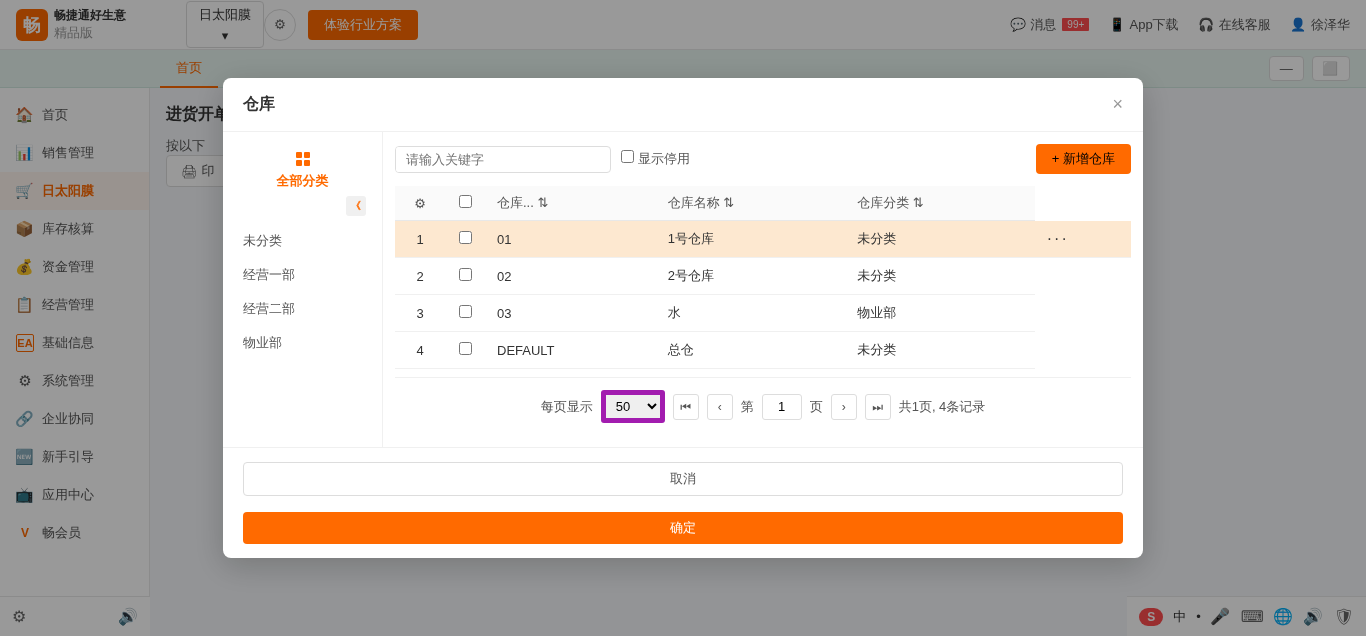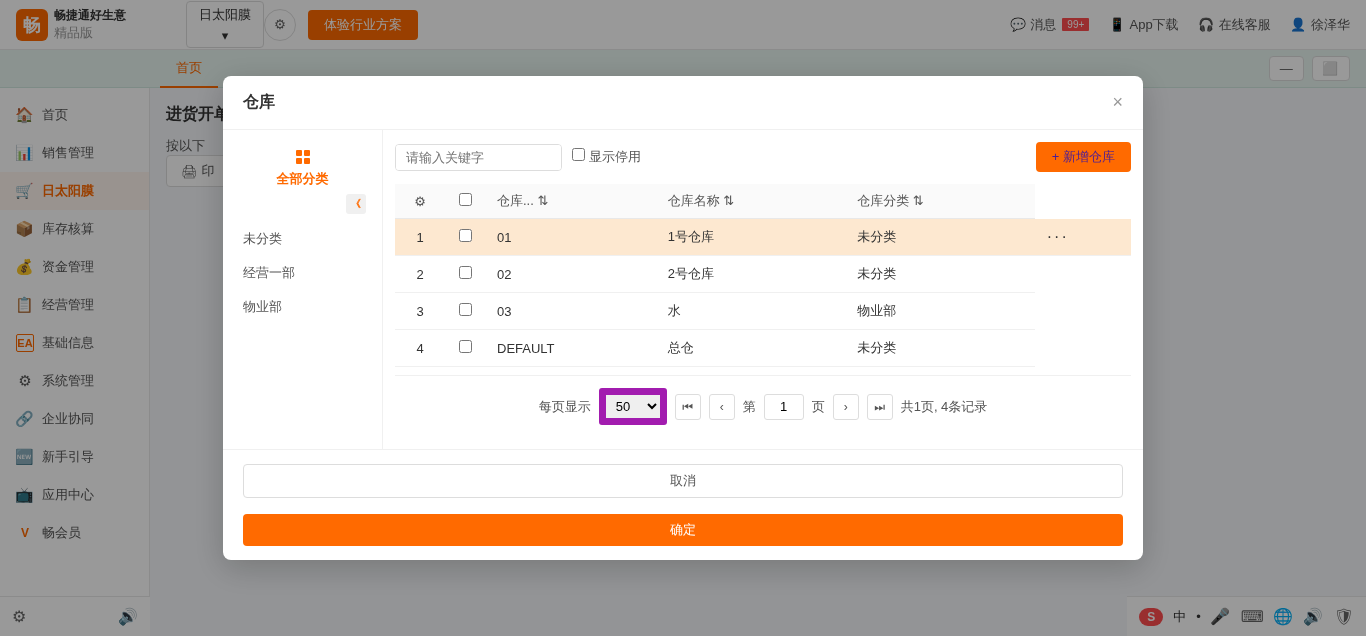--- a/index.html
+++ b/index.html
@@ -136,33 +136,33 @@
     }
 
     
     .table-area { flex: 1; display: flex; flex-direction: column; padding: 12px; overflow: hidden; }
     .table-toolbar {
       display: flex; align-items: center; gap: 10px; margin-bottom: 12px;
     }
     .search-box {
       display: flex; align-items: center;
       border: 1px solid #ddd; border-radius: 4px; overflow: hidden;
-      width: 167px;
+      width: 216px;
     }
     .search-box input {
       border: none; outline: none; padding: 5px 10px; font-size: 13px; flex: 1;
     }
     .search-box .search-icon-btn {
       padding: 4px 8px; background: none; border: none; cursor: pointer; color: #999;
     }
     .show-disabled { display: flex; align-items: flex-start; gap: 4px; font-size: 13px; color: #555; }
     .show-disabled input[type=checkbox] { cursor: pointer; }
     .btn-add-warehouse {
       margin-left: auto;
-      background: #ff6a00; color: #4c1d95; border: none;
+      background: #ff6a00; color: #000000; border: none;
       padding: 6px 16px; border-radius: 4px; cursor: pointer; font-size: 13px;
     }
 
     
     .data-table { width: 100%; border-collapse: collapse; font-size: 13px; }
     .data-table th {
       background: #fafafa; border-bottom: 1px solid #e8e8e8;
       padding: 8px 12px; text-align: left; color: #555; font-weight: normal;
     }
     .data-table td {
@@ -182,21 +182,21 @@
     .page-btn {
       width: 26px; height: 26px; border: 1px solid #ddd; border-radius: 3px;
       display: flex; align-items: center; justify-content: center;
       cursor: pointer; background: #fff; color: #555; font-size: 12px;
     }
     .page-input {
       width: 40px; height: 26px; border: 1px solid #ddd; border-radius: 3px;
       text-align: center; font-size: 13px; outline: none;
     }
     .page-size-select {
-      border: 7px solid #a21caf; border-radius: 3px; padding: 3px 6px; font-size: 13px;
+      border: 5px solid #a21caf; border-radius: 3px; padding: 3px 6px; font-size: 13px;
       cursor: pointer; outline: none;
     }
 
     
     .modal-footer {
       display: flex; justify-content: center; gap: 16px;
       padding: 14px 20px; border-top: 1px solid #f0f0f0; flex-direction: column;
     }
     .btn-cancel {
       padding: 7px 24px; border: 1px solid #ddd; border-radius: 4px;
@@ -357,20 +357,21 @@
             <span style="background:#ff6a00;border-radius:1px;display:block;"></span>
             <span style="background:#ff6a00;border-radius:1px;display:block;"></span>
             <span style="background:#ff6a00;border-radius:1px;display:block;"></span>
             <span style="background:#ff6a00;border-radius:1px;display:block;"></span>
           </span>
           <span>全部分类</span>
           <span class="cat-collapse-btn">《</span>
         </div>
         <div class="cat-item">未分类</div>
         <div class="cat-item">经营一部</div>
+        <div class="cat-item">经营二部</div>
         <div class="cat-item">物业部</div>
       </div>
 
       <div class="table-area">
 
         <div class="table-toolbar">
           <div class="search-box">
             <input type="text" placeholder="请输入关键字" style="">
             <button class="search-icon-btn">
               

